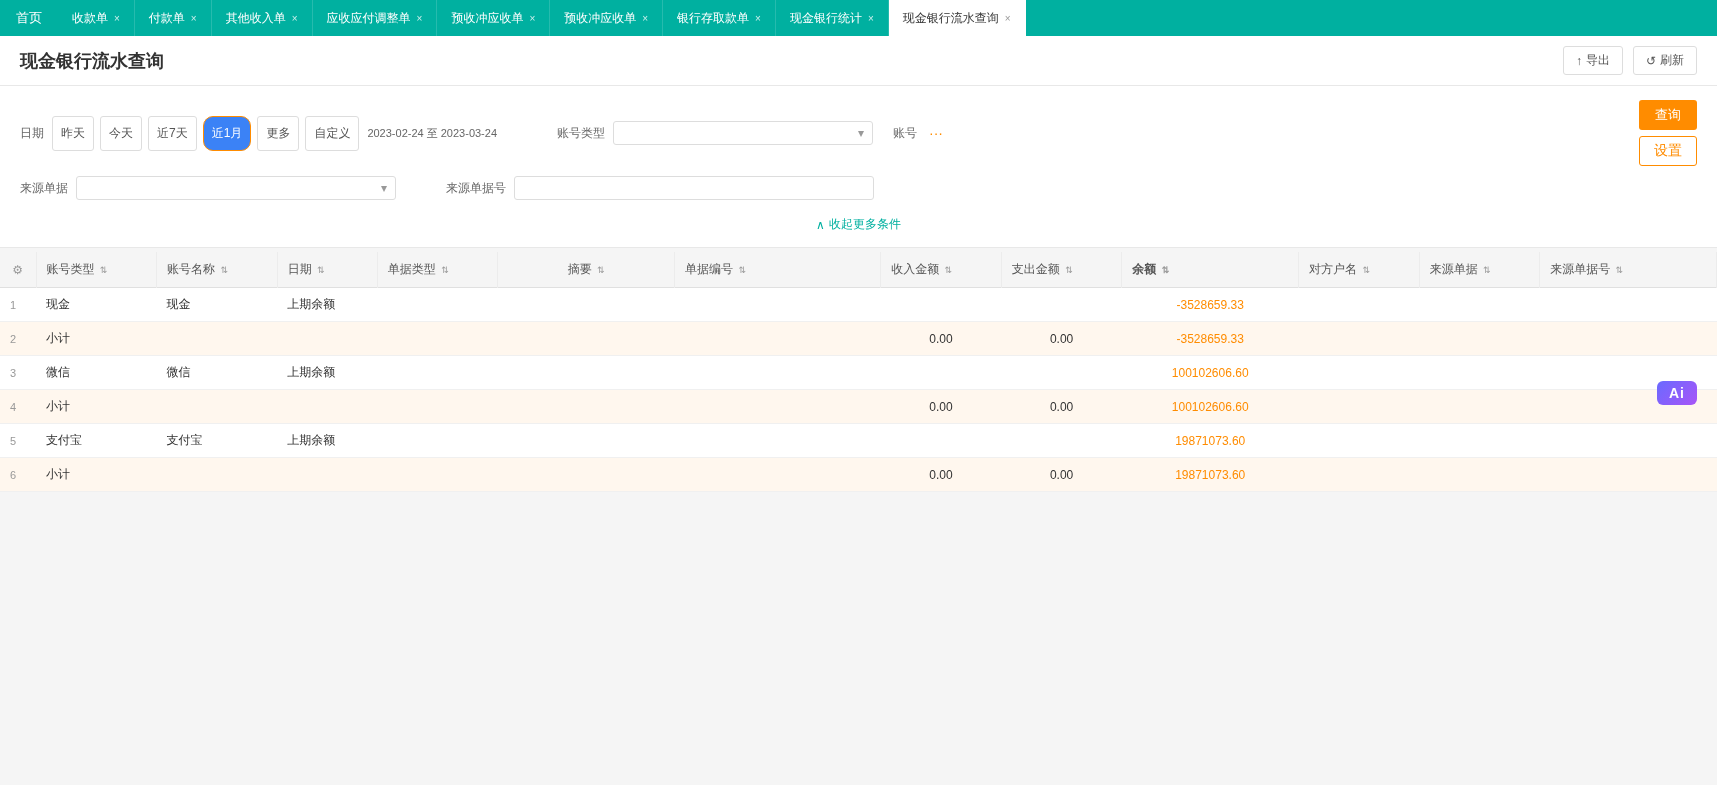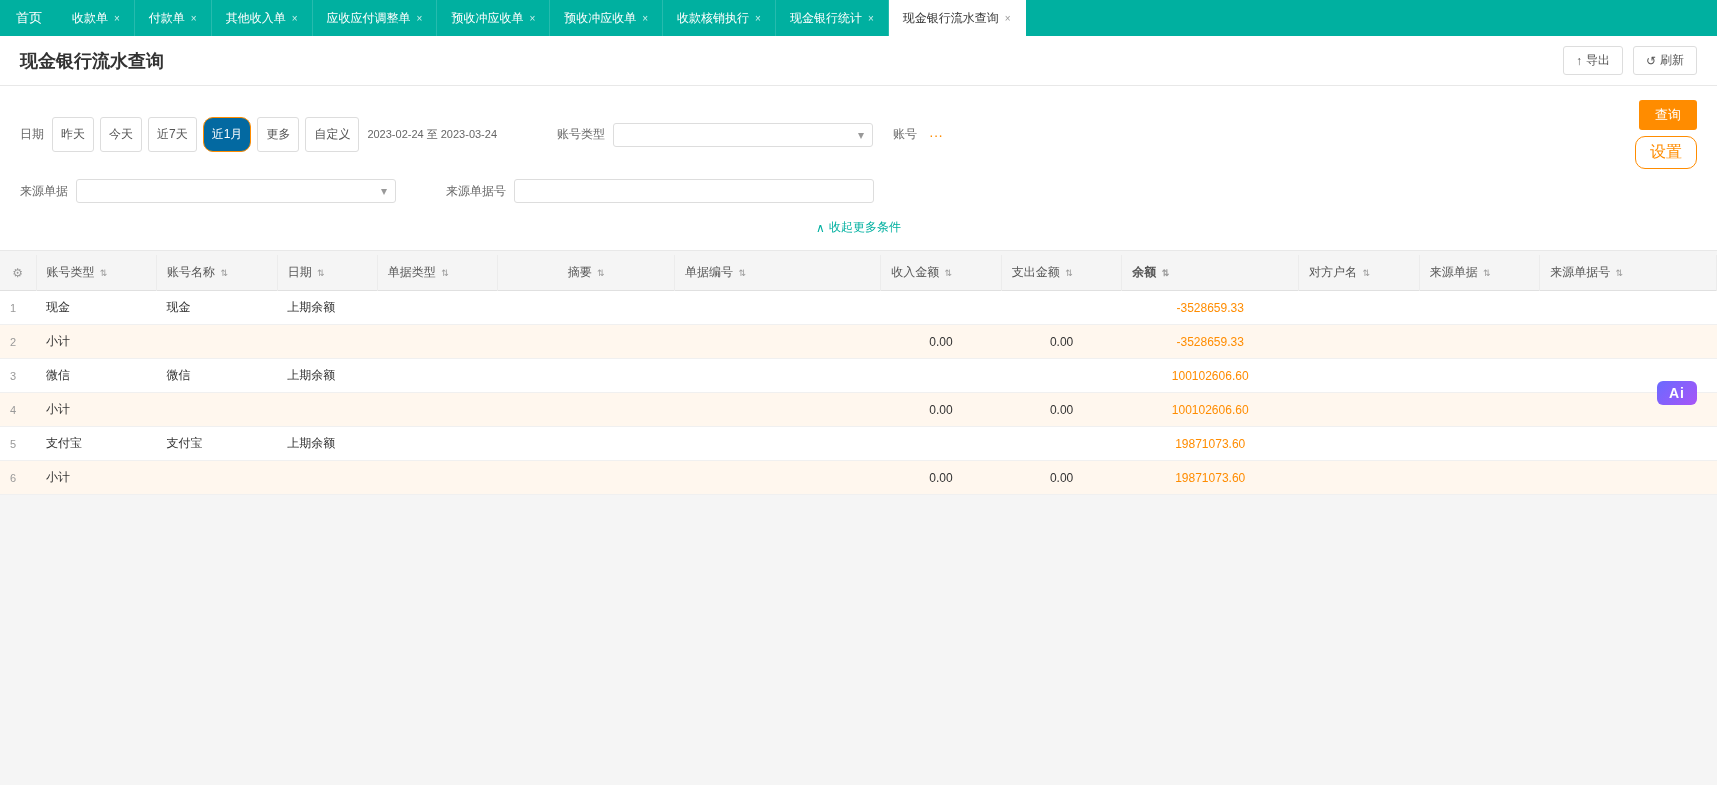--- a/index.html
+++ b/index.html
@@ -110,21 +110,21 @@
       padding: 8px 8px;
       border: 1px solid #ddd;
       border-radius: 3px;
       background: #fff;
       cursor: pointer;
       font-size: 12px;
       color: #555;
       text-align: right;
     }
     .date-btn.active {
-      background: #0369a1;
+      background: #3b82f6;
       border-color: #ff8c00;
       color: #fff;
       border-radius: 10px;
     }
     .date-range {
       font-size: 11px;
       color: #666;
       margin-left: 0;
     }
     .filter-select {
@@ -161,24 +161,24 @@
       border: none;
       border-radius: 3px;
       padding: 6px 16px;
       cursor: pointer;
       font-size: 13px;
     }
     .btn-settings {
       border: 1px solid #ff8c00;
       color: #ff8c00;
       background: #fff;
-      border-radius: 10px;
+      border-radius: 3px;
       padding: 5px 14px;
       cursor: pointer;
-      font-size: 16px;
+      font-size: 14px;
     }
 
     .collapse-bar {
       display: flex;
       justify-content: center;
       padding: 6px 0 4px 0;
     }
     .collapse-btn {
       display: flex;
       align-items: center;
@@ -279,21 +279,21 @@
   </div>
   <div class="nav-item">
     <span>预收冲应收单</span>
     <span class="close-btn">×</span>
   </div>
   <div class="nav-item">
     <span>预收冲应收单</span>
     <span class="close-btn">×</span>
   </div>
   <div class="nav-item">
-    <span>收款核销执行</span>
+    <span>银行存取款单</span>
     <span class="close-btn">×</span>
   </div>
   <div class="nav-item">
     <span>现金银行统计</span>
     <span class="close-btn">×</span>
   </div>
   <div class="nav-item active">
     <span>现金银行流水查询</span>
     <span class="close-btn">×</span>
   </div>

